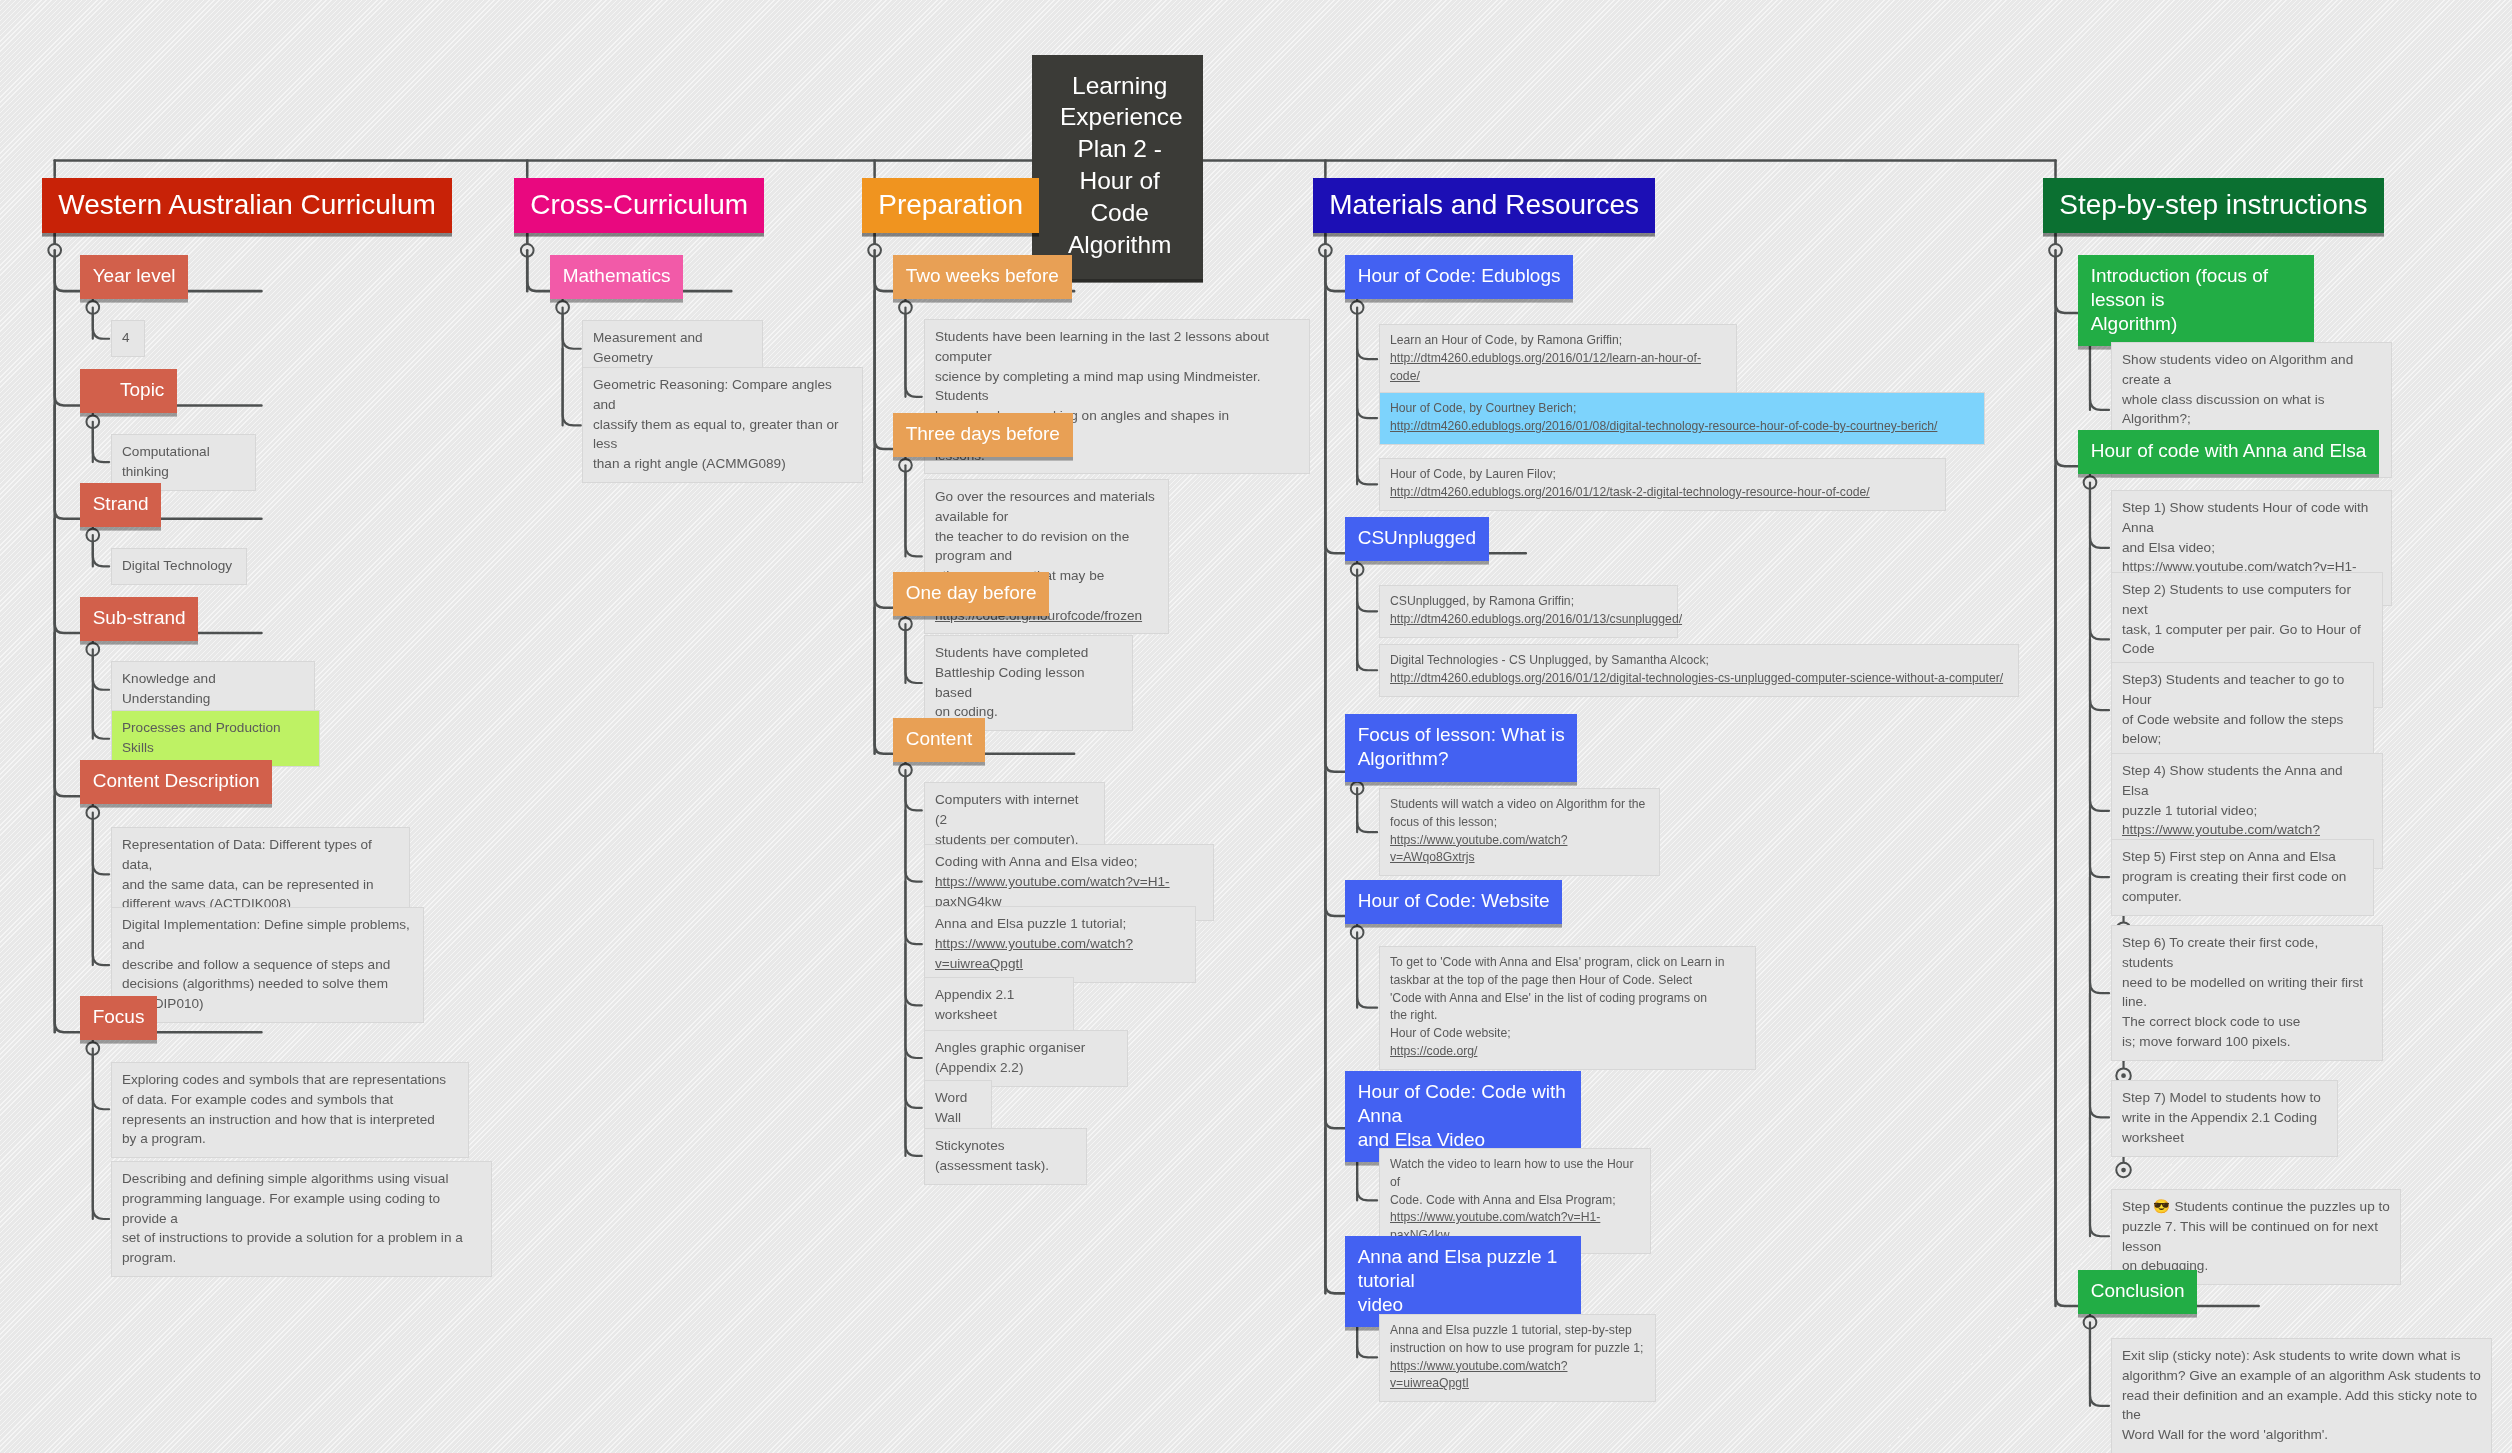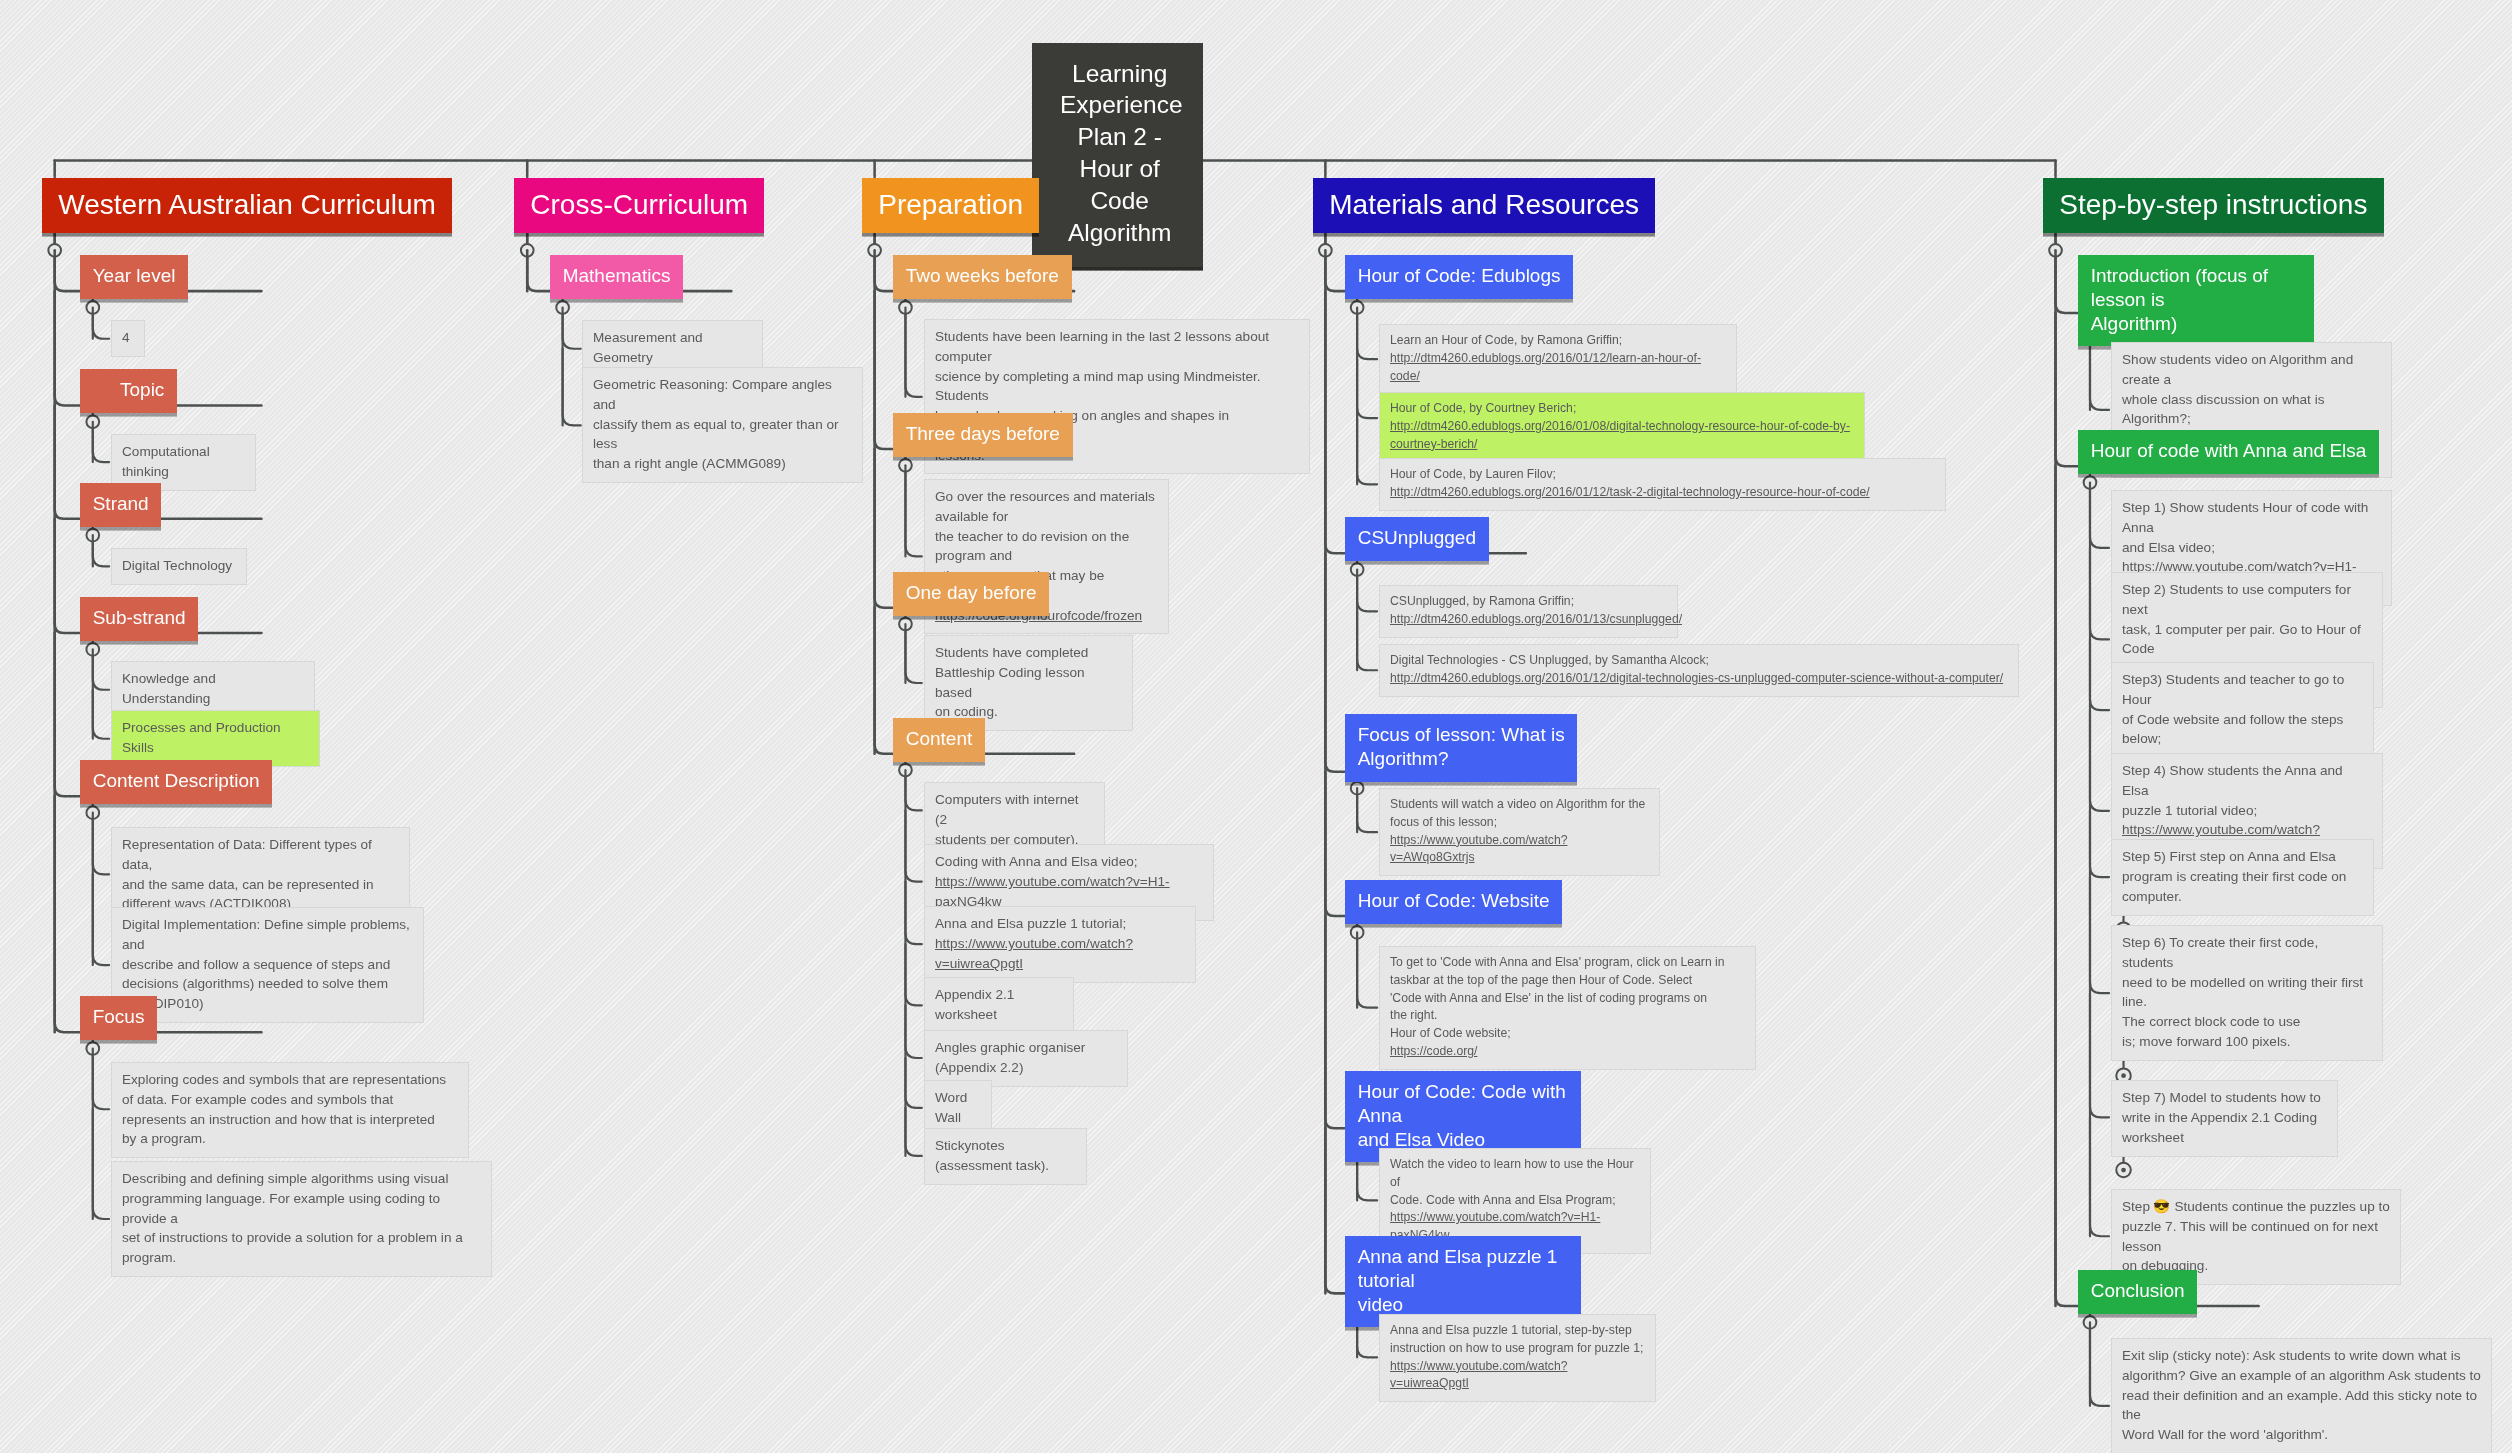--- a/index.html
+++ b/index.html
@@ -208,21 +208,21 @@
       <circle cx="2266" cy="276" r="7" fill="#e8e8e8" stroke="#4d5050" stroke-width="2.2"></circle>
       <path d="M2266,276 L2266,1440" fill="none" stroke="#4d5050" stroke-width="2.8" stroke-linecap="round" stroke-linejoin="round"></path>
       <path d="M60,177 L2266,177" fill="none" stroke="#4d5050" stroke-width="2.8" stroke-linecap="round" stroke-linejoin="round"></path>
       <path d="M60,177 L60,194" fill="none" stroke="#4d5050" stroke-width="2.8" stroke-linecap="round" stroke-linejoin="round"></path>
       <path d="M581,177 L581,194" fill="none" stroke="#4d5050" stroke-width="2.8" stroke-linecap="round" stroke-linejoin="round"></path>
       <path d="M964,177 L964,194" fill="none" stroke="#4d5050" stroke-width="2.8" stroke-linecap="round" stroke-linejoin="round"></path>
       <path d="M1461,177 L1461,194" fill="none" stroke="#4d5050" stroke-width="2.8" stroke-linecap="round" stroke-linejoin="round"></path>
       <path d="M2266,177 L2266,194" fill="none" stroke="#4d5050" stroke-width="2.8" stroke-linecap="round" stroke-linejoin="round"></path>
     </svg>
   <div id="nodes">
-      <div class="node root" style="left: 1032px; top: 43px; width: 171px; background: rgb(59, 59, 55); padding-left: 28px;">Learning Experience Plan 2 -<br>Hour of Code Algorithm</div>
+      <div class="node root" style="left: 1032px; top: 55px; width: 171px; background: rgb(59, 59, 55); padding-left: 28px;">Learning Experience Plan 2 -<br>Hour of Code Algorithm</div>
       <div class="node topbar" style="left:42px; top:178px; background:#c82207;"><span>Western Australian Curriculum</span></div>
       <div class="node subbar" style="left:80px; top:255px; background:#d2604b; white-space:nowrap;"><span style="white-space: pre-line;">Year level</span></div>
       <div class="node leaf s" style="left:111px; top:320px; width:34px; background:#e6e6e6; color:#5a5a5a;">4</div>
       <div class="node subbar" style="left:80px; top:369px; background:#d2604b; white-space:nowrap;padding-left:40px;"><span style="white-space: pre-line;">Topic</span></div>
       <div class="node leaf s" style="left:111px; top:434px; width:145px; background:#e6e6e6; color:#5a5a5a;">Computational thinking</div>
       <div class="node subbar" style="left:80px; top:483px; background:#d2604b; white-space:nowrap;"><span style="white-space: pre-line;">Strand</span></div>
       <div class="node leaf s" style="left:111px; top:548px; width:136px; background:#e6e6e6; color:#5a5a5a;">Digital Technology</div>
       <div class="node subbar" style="left:80px; top:597px; background:#d2604b; white-space:nowrap;"><span style="white-space: pre-line;">Sub-strand</span></div>
       <div class="node leaf s" style="left:111px; top:661px; width:204px; background:#e6e6e6; color:#5a5a5a;">Knowledge and Understanding</div>
       <div class="node leaf s" style="left:111px; top:710px; width:209px; background:#bef264; color:#5a5a5a;">Processes and Production Skills</div>
@@ -247,21 +247,21 @@
       <div class="node leaf s" style="left:924px; top:782px; width:181px; background:#e6e6e6; color:#5a5a5a;">Computers with internet (2<br>students per computer).</div>
       <div class="node leaf s" style="left:924px; top:844px; width:290px; background:#e6e6e6; color:#5a5a5a;">Coding with Anna and Elsa video;<br><span class="lnk">https://www.youtube.com/watch?v=H1-paxNG4kw</span></div>
       <div class="node leaf s" style="left:924px; top:906px; width:272px; background:#e6e6e6; color:#5a5a5a;">Anna and Elsa puzzle 1 tutorial;<br><span class="lnk">https://www.youtube.com/watch?v=uiwreaQpgtI</span></div>
       <div class="node leaf s" style="left:924px; top:977px; width:150px; background:#e6e6e6; color:#5a5a5a;">Appendix 2.1 worksheet</div>
       <div class="node leaf s" style="left:924px; top:1030px; width:204px; background:#e6e6e6; color:#5a5a5a;">Angles graphic organiser (Appendix 2.2)</div>
       <div class="node leaf s" style="left:924px; top:1080px; width:68px; background:#e6e6e6; color:#5a5a5a;">Word Wall</div>
       <div class="node leaf s" style="left:924px; top:1128px; width:163px; background:#e6e6e6; color:#5a5a5a;">Stickynotes (assessment task).</div>
       <div class="node topbar" style="left:1313px; top:178px; background:#1c0fb5;"><span>Materials and Resources</span></div>
       <div class="node subbar" style="left:1345px; top:255px; background:#4361f2; white-space:nowrap;"><span style="white-space: pre-line;">Hour of Code: Edublogs</span></div>
       <div class="node leaf xs" style="left:1379px; top:324px; width:358px; background:#e6e6e6; color:#5a5a5a;">Learn an Hour of Code, by Ramona Griffin;<br><span class="lnk">http://dtm4260.edublogs.org/2016/01/12/learn-an-hour-of-code/</span></div>
-      <div class="node leaf xs" style="left:1379px; top:392px; width:486px; background:#bef264; color:#5a5a5a;">Hour of Code, by Courtney Berich;<br><span class="lnk">http://dtm4260.edublogs.org/2016/01/08/digital-technology-resource-hour-of-code-by-courtney-berich/</span></div>
+      <div class="node leaf xs" style="left:1379px; top:392px; width:606px; background:#7dd3fc; color:#5a5a5a;">Hour of Code, by Courtney Berich;<br><span class="lnk">http://dtm4260.edublogs.org/2016/01/08/digital-technology-resource-hour-of-code-by-courtney-berich/</span></div>
       <div class="node leaf xs" style="left:1379px; top:458px; width:567px; background:#e6e6e6; color:#5a5a5a;">Hour of Code, by Lauren Filov;<br><span class="lnk">http://dtm4260.edublogs.org/2016/01/12/task-2-digital-technology-resource-hour-of-code/</span></div>
       <div class="node subbar" style="left:1345px; top:517px; background:#4361f2; white-space:nowrap;"><span style="white-space: pre-line;">CSUnplugged</span></div>
       <div class="node leaf xs" style="left:1379px; top:585px; width:299px; background:#e6e6e6; color:#5a5a5a;">CSUnplugged, by Ramona Griffin;<br><span class="lnk">http://dtm4260.edublogs.org/2016/01/13/csunplugged/</span></div>
       <div class="node leaf xs" style="left:1379px; top:644px; width:640px; background:#e6e6e6; color:#5a5a5a;">Digital Technologies - CS Unplugged, by Samantha Alcock;<br><span class="lnk">http://dtm4260.edublogs.org/2016/01/12/digital-technologies-cs-unplugged-computer-science-without-a-computer/</span></div>
       <div class="node subbar" style="left:1345px; top:714px; background:#4361f2; max-width:236px;"><span style="white-space: pre-line;">Focus of lesson: What is
 Algorithm?</span></div>
       <div class="node leaf xs" style="left:1379px; top:788px; width:281px; background:#e6e6e6; color:#5a5a5a;">Students will watch a video on Algorithm for the<br>focus of this lesson;<br><span class="lnk">https://www.youtube.com/watch?v=AWqo8Gxtrjs</span></div>
       <div class="node subbar" style="left:1345px; top:880px; background:#4361f2; white-space:nowrap;"><span style="white-space: pre-line;">Hour of Code: Website</span></div>
       <div class="node leaf xs" style="left:1379px; top:946px; width:377px; background:#e6e6e6; color:#5a5a5a;">To get to 'Code with Anna and Elsa' program, click on Learn in<br>taskbar at the top of the page then Hour of Code. Select<br>'Code with Anna and Else' in the list of coding programs on<br>the right.<br>Hour of Code website;<br><span class="lnk">https://code.org/</span></div>
       <div class="node subbar" style="left:1345px; top:1071px; background:#4361f2; max-width:236px;"><span style="white-space: pre-line;">Hour of Code: Code with Anna

